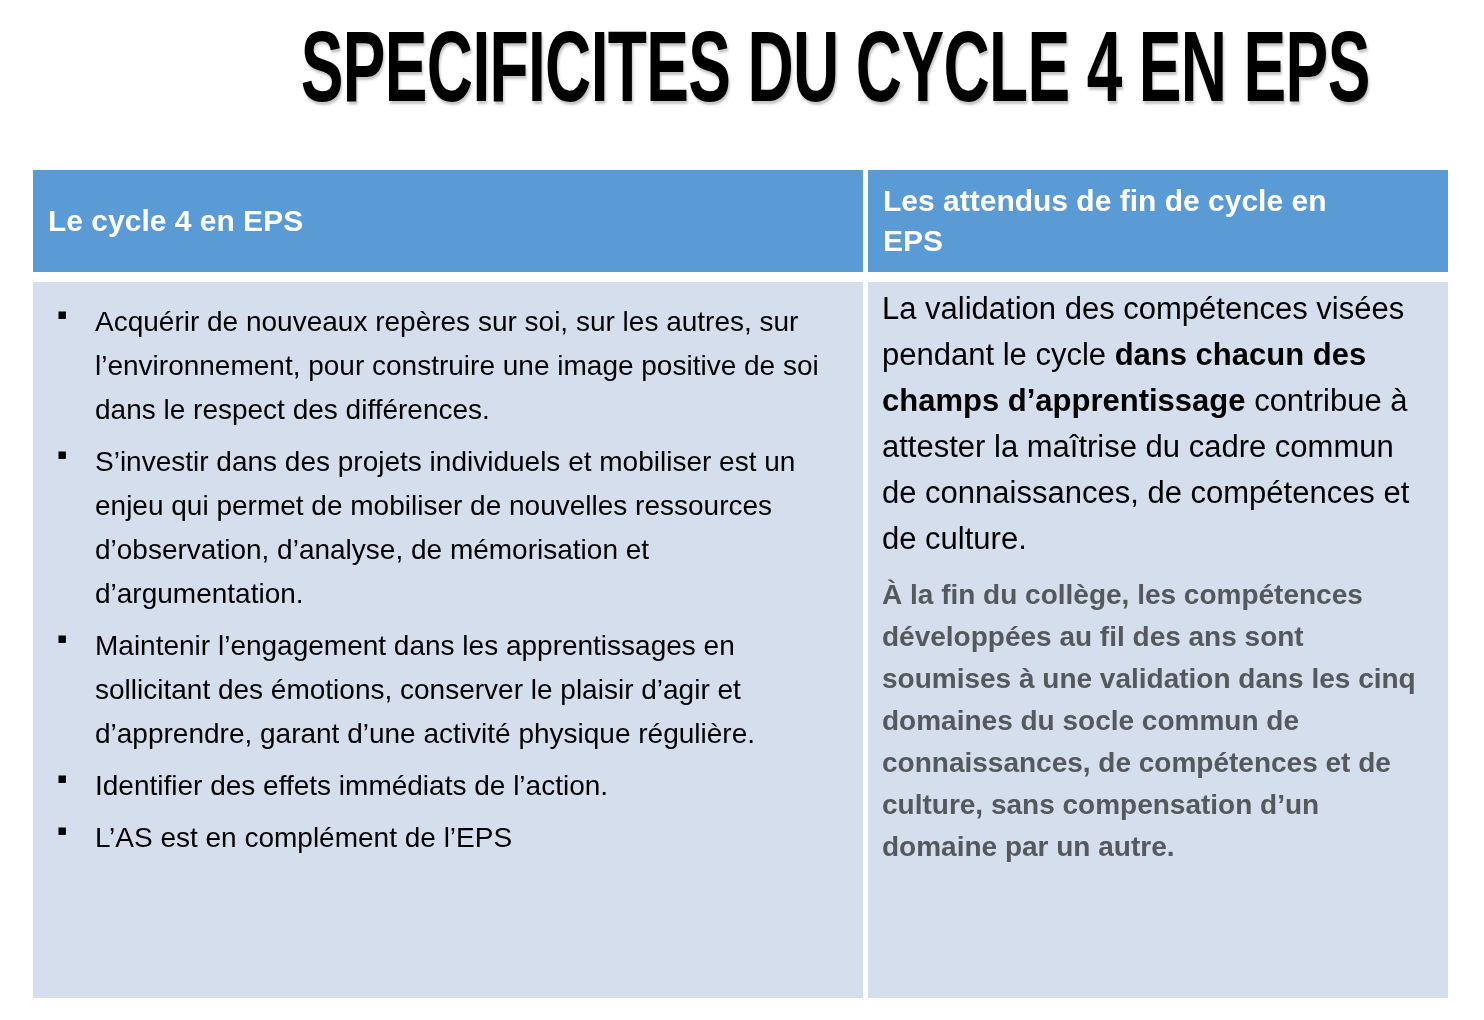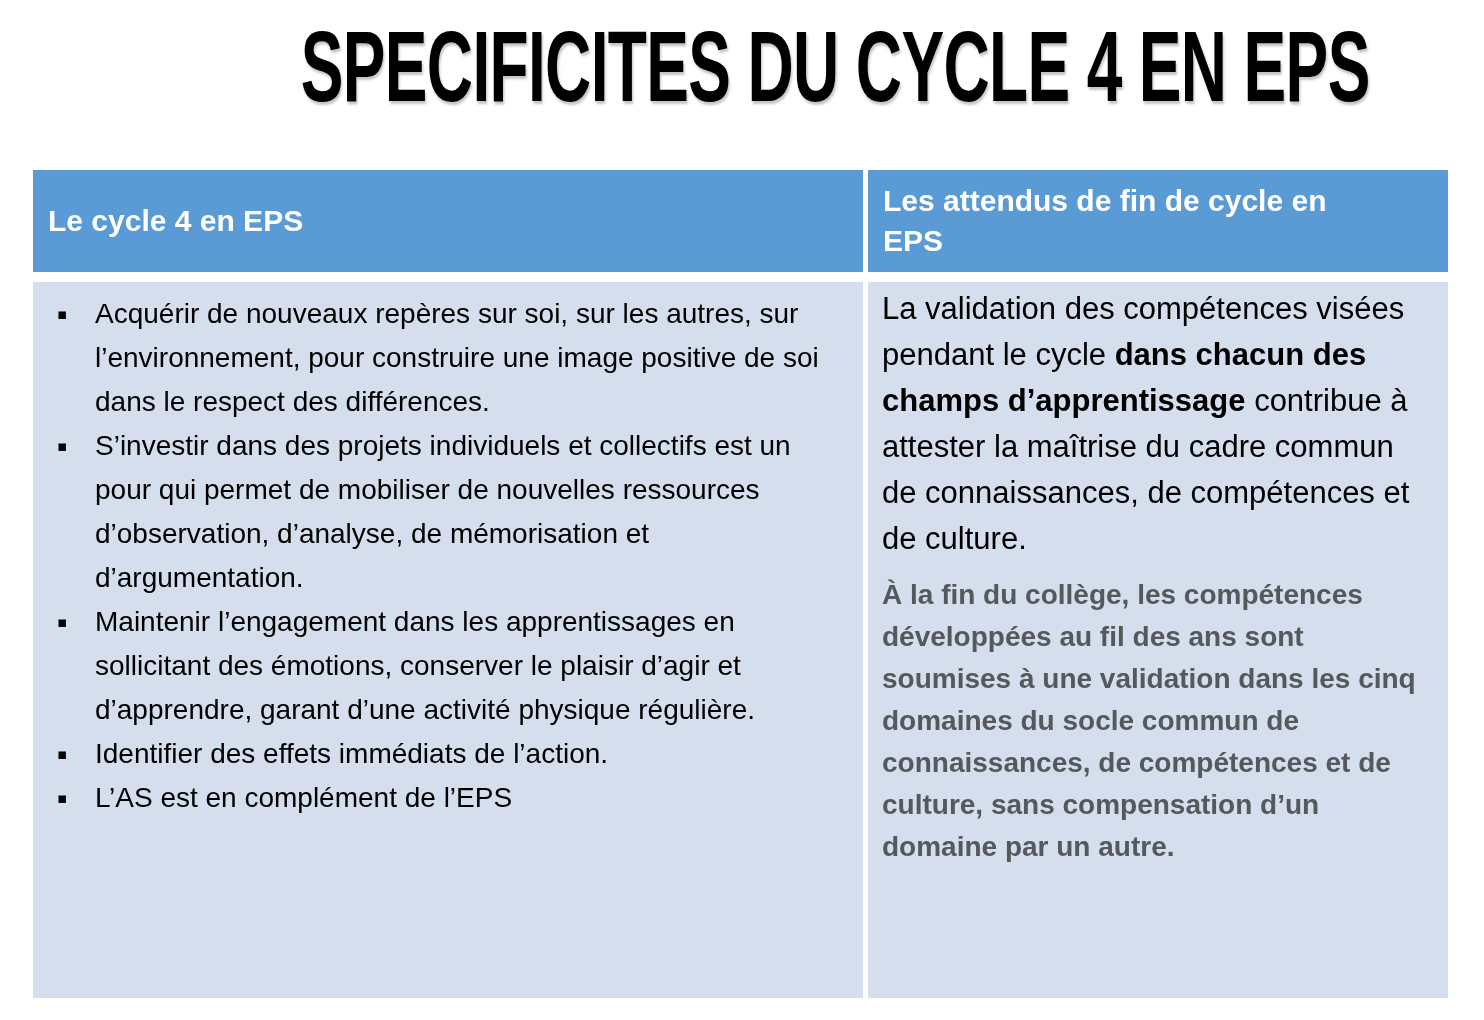--- a/index.html
+++ b/index.html
@@ -75,21 +75,21 @@
     font-size: 28px;
     line-height: 44px;
   }
   .bullet-marker {
     flex: 0 0 48px;
     padding-left: 10px;
     box-sizing: border-box;
     font-size: 15px;
     font-family: "DejaVu Sans", sans-serif;
   }
-  .bullet-text { flex: 1; padding-right: 6px; }
+  .bullet-text { flex: 1; padding-right: 6px; margin-top: 8px; }
   .td-right { padding: 4px 26px 0 14px; }
   .main-para {
     font-size: 31px;
     line-height: 46px;
     color: var(--body-text, #000000);
   }
   .main-para .bold-seg { font-weight: 700; }
   .secondary-para {
     margin-top: 12px;
     font-size: 28px;
@@ -119,21 +119,21 @@
 
     <div class="td td-left">
 
       <div class="bullet-list">
         <div class="bullet-item">
           <span class="bullet-marker">▪</span>
           <span class="bullet-text">Acquérir de nouveaux repères sur soi, sur les autres, sur l’environnement, pour construire une image positive de soi dans le respect des différences.</span>
         </div>
         <div class="bullet-item">
           <span class="bullet-marker">▪</span>
-          <span class="bullet-text">S’investir dans des projets individuels et collectifs est un pour qui permet de mobiliser de nouvelles ressources d’observation, d’analyse, de mémorisation et d’argumentation.</span>
+          <span class="bullet-text">S’investir dans des projets individuels et mobiliser est un enjeu qui permet de mobiliser de nouvelles ressources d’observation, d’analyse, de mémorisation et d’argumentation.</span>
         </div>
         <div class="bullet-item">
           <span class="bullet-marker">▪</span>
           <span class="bullet-text">Maintenir l’engagement dans les apprentissages en sollicitant des émotions, conserver le plaisir d’agir et d’apprendre, garant d’une activité physique régulière.</span>
         </div>
         <div class="bullet-item">
           <span class="bullet-marker">▪</span>
           <span class="bullet-text">Identifier  des effets immédiats de l’action.</span>
         </div>
         <div class="bullet-item">

